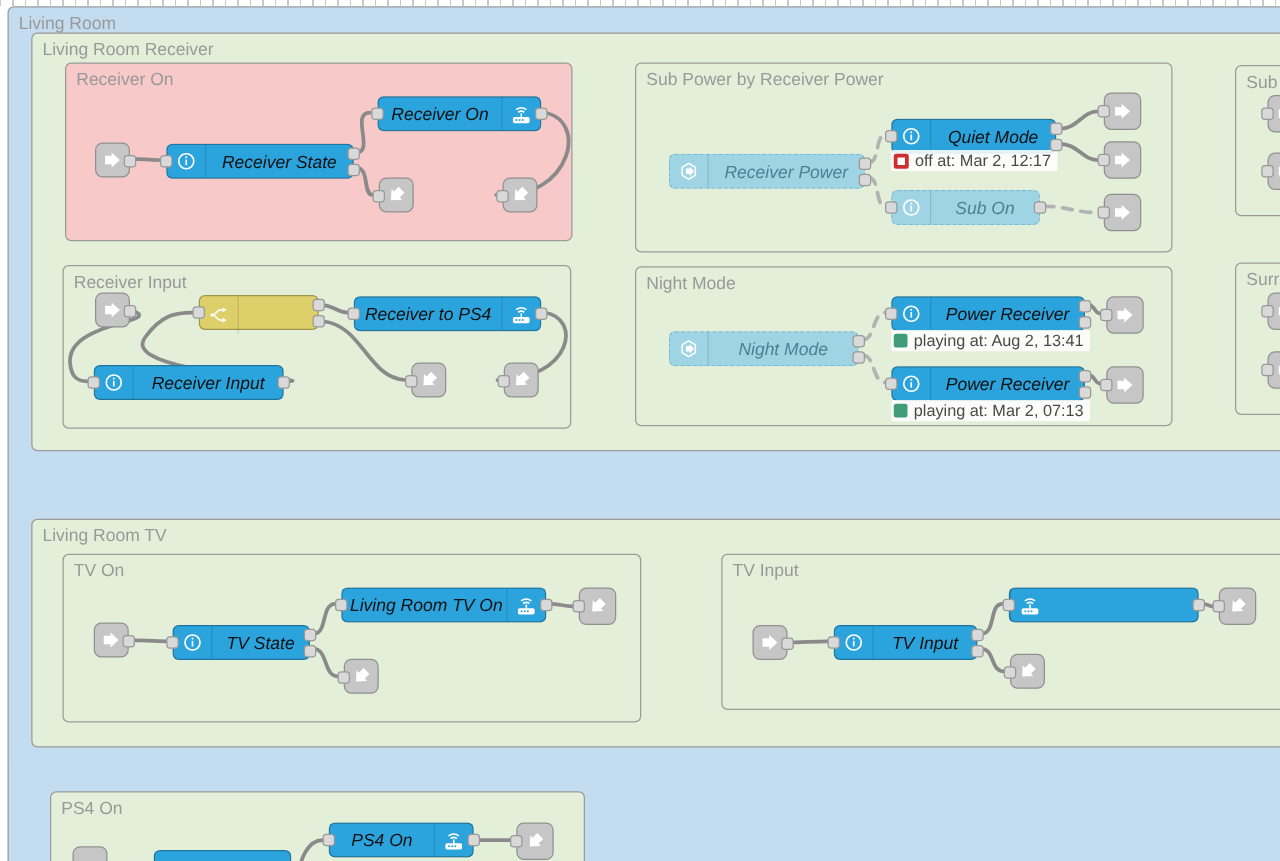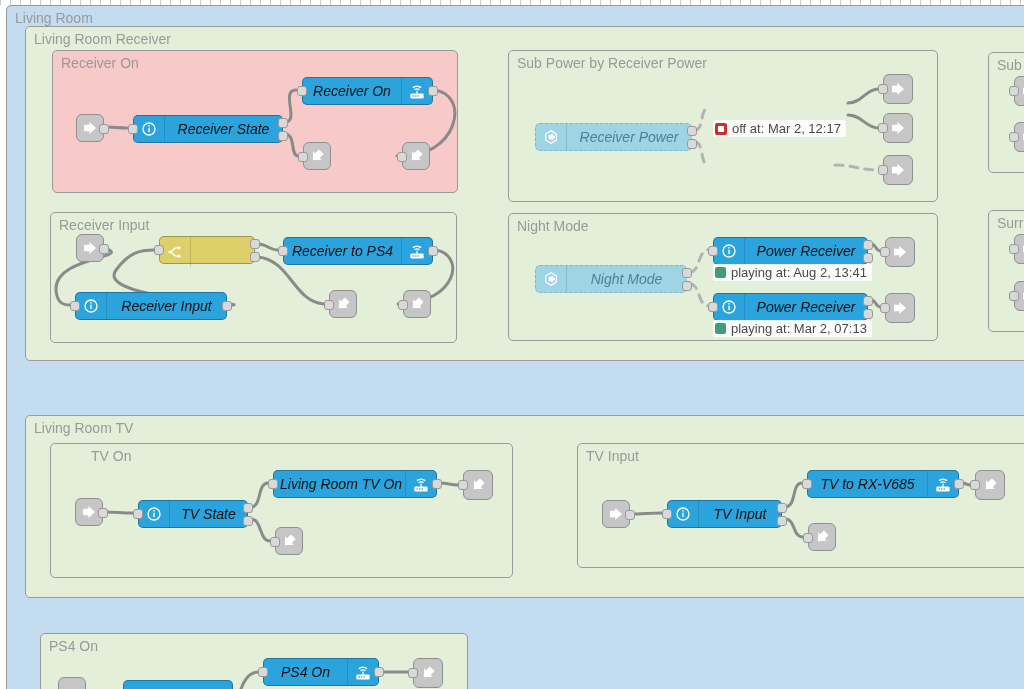--- a/index.html
+++ b/index.html
@@ -79,21 +79,21 @@
     </div>
     <div class="group g-clear" style="left:988px;top:52px;width:200px;height:121px;">
       <div class="glabel">Sub I</div>
     </div>
     <div class="group g-clear" style="left:988px;top:210px;width:200px;height:122px;">
       <div class="glabel">Surro</div>
     </div>
     <div class="group g-green" style="left:25px;top:415px;width:1060px;height:183px;">
       <div class="glabel">Living Room TV</div>
     </div>
-    <div class="group g-clear" style="left:50px;top:443px;width:463px;height:135px;padding-left:32px;">
+    <div class="group g-clear" style="left:50px;top:443px;width:463px;height:135px;">
       <div class="glabel">TV On</div>
     </div>
     <div class="group g-clear" style="left:577px;top:443px;width:600px;height:125px;">
       <div class="glabel">TV Input</div>
     </div>
     <div class="group g-green" style="left:40px;top:633px;width:428px;height:130px;">
       <div class="glabel">PS4 On</div>
     </div>
   </div>
 
@@ -244,23 +244,48 @@
       <span class="icon-region left">
         <svg class="nicon" width="18" height="18" viewBox="0 0 24 24">
             <polygon points="12,3.5 19,7.75 19,16.25 12,20.5 5,16.25 5,7.75" fill="none" stroke="#fff" stroke-width="1.6"></polygon>
             <polygon points="9,9 13,9 13,6.8 17.5,12 13,17.2 13,15 9,15" fill="#fff"></polygon>
           </svg>
       </span>
       <span class="label">Receiver Power</span>
       <span class="port pout1"></span>
       <span class="port pout2"></span>
     </div>
+    <div class="node blue" style="left:713px;top:95px;width:132px;">
+      <span class="port pin"></span>
+      <span class="icon-region left">
+        <svg class="nicon" width="18" height="18" viewBox="0 0 24 24">
+            <circle cx="12" cy="12" r="8" fill="none" stroke="#fff" stroke-width="1.8"></circle>
+            <rect x="11.1" y="10.2" width="1.8" height="6" fill="#fff"></rect>
+            <rect x="11.1" y="6.8" width="1.8" height="2" fill="#fff"></rect>
+          </svg>
+      </span>
+      <span class="label">Quiet Mode</span>
+      <span class="port pout1"></span>
+      <span class="port pout2"></span>
+    </div>
     <div class="status" style="left:713px;top:120px;">
       <span class="st-ring"></span>
       <span>off at: Mar 2, 12:17</span>
+    </div>
+    <div class="node disabled" style="left:713px;top:152px;width:119px;">
+      <span class="port pin"></span>
+      <span class="icon-region left">
+        <svg class="nicon" width="18" height="18" viewBox="0 0 24 24">
+            <circle cx="12" cy="12" r="8" fill="none" stroke="#fff" stroke-width="1.8"></circle>
+            <rect x="11.1" y="10.2" width="1.8" height="6" fill="#fff"></rect>
+            <rect x="11.1" y="6.8" width="1.8" height="2" fill="#fff"></rect>
+          </svg>
+      </span>
+      <span class="label">Sub On</span>
+      <span class="port pout"></span>
     </div>
     <div class="link-node" style="left:883px;top:74px;">
       <span class="port pin"></span>
       <svg class="nicon" width="16" height="16" viewBox="0 0 24 24">
           <path d="M3,7 L11,7 L11,3 L21,12 L11,21 L11,17 L3,17 Z" fill="#fff"></path>
         </svg>
     </div>
     <div class="link-node" style="left:883px;top:113px;">
       <span class="port pin"></span>
       <svg class="nicon" width="16" height="16" viewBox="0 0 24 24">
@@ -419,21 +444,20 @@
             <rect x="11.1" y="10.2" width="1.8" height="6" fill="#fff"></rect>
             <rect x="11.1" y="6.8" width="1.8" height="2" fill="#fff"></rect>
           </svg>
       </span>
       <span class="label">TV Input</span>
       <span class="port pout1"></span>
       <span class="port pout2"></span>
     </div>
     <div class="node blue" style="left:807px;top:470px;width:152px;">
       <span class="port pin"></span>
-      <span class="label">TV to RX-V685</span>
       <span class="icon-region right">
         <svg class="nicon" width="20" height="20" viewBox="0 0 24 24">
             <path d="M7,8 Q12,4.5 17,8" stroke="#fff" stroke-width="1.6" fill="none"></path>
             <path d="M9,10.5 Q12,8.5 15,10.5" stroke="#fff" stroke-width="1.6" fill="none"></path>
             <rect x="11.3" y="11.5" width="1.5" height="4" fill="#fff"></rect>
             <rect x="4" y="15" width="16" height="6" rx="1.5" fill="#fff"></rect>
             <circle cx="7.5" cy="18" r="1" fill="#2ba3dc"></circle>
             <circle cx="10.5" cy="18" r="1" fill="#2ba3dc"></circle>
             <circle cx="13.5" cy="18" r="1" fill="#2ba3dc"></circle>
           </svg>

